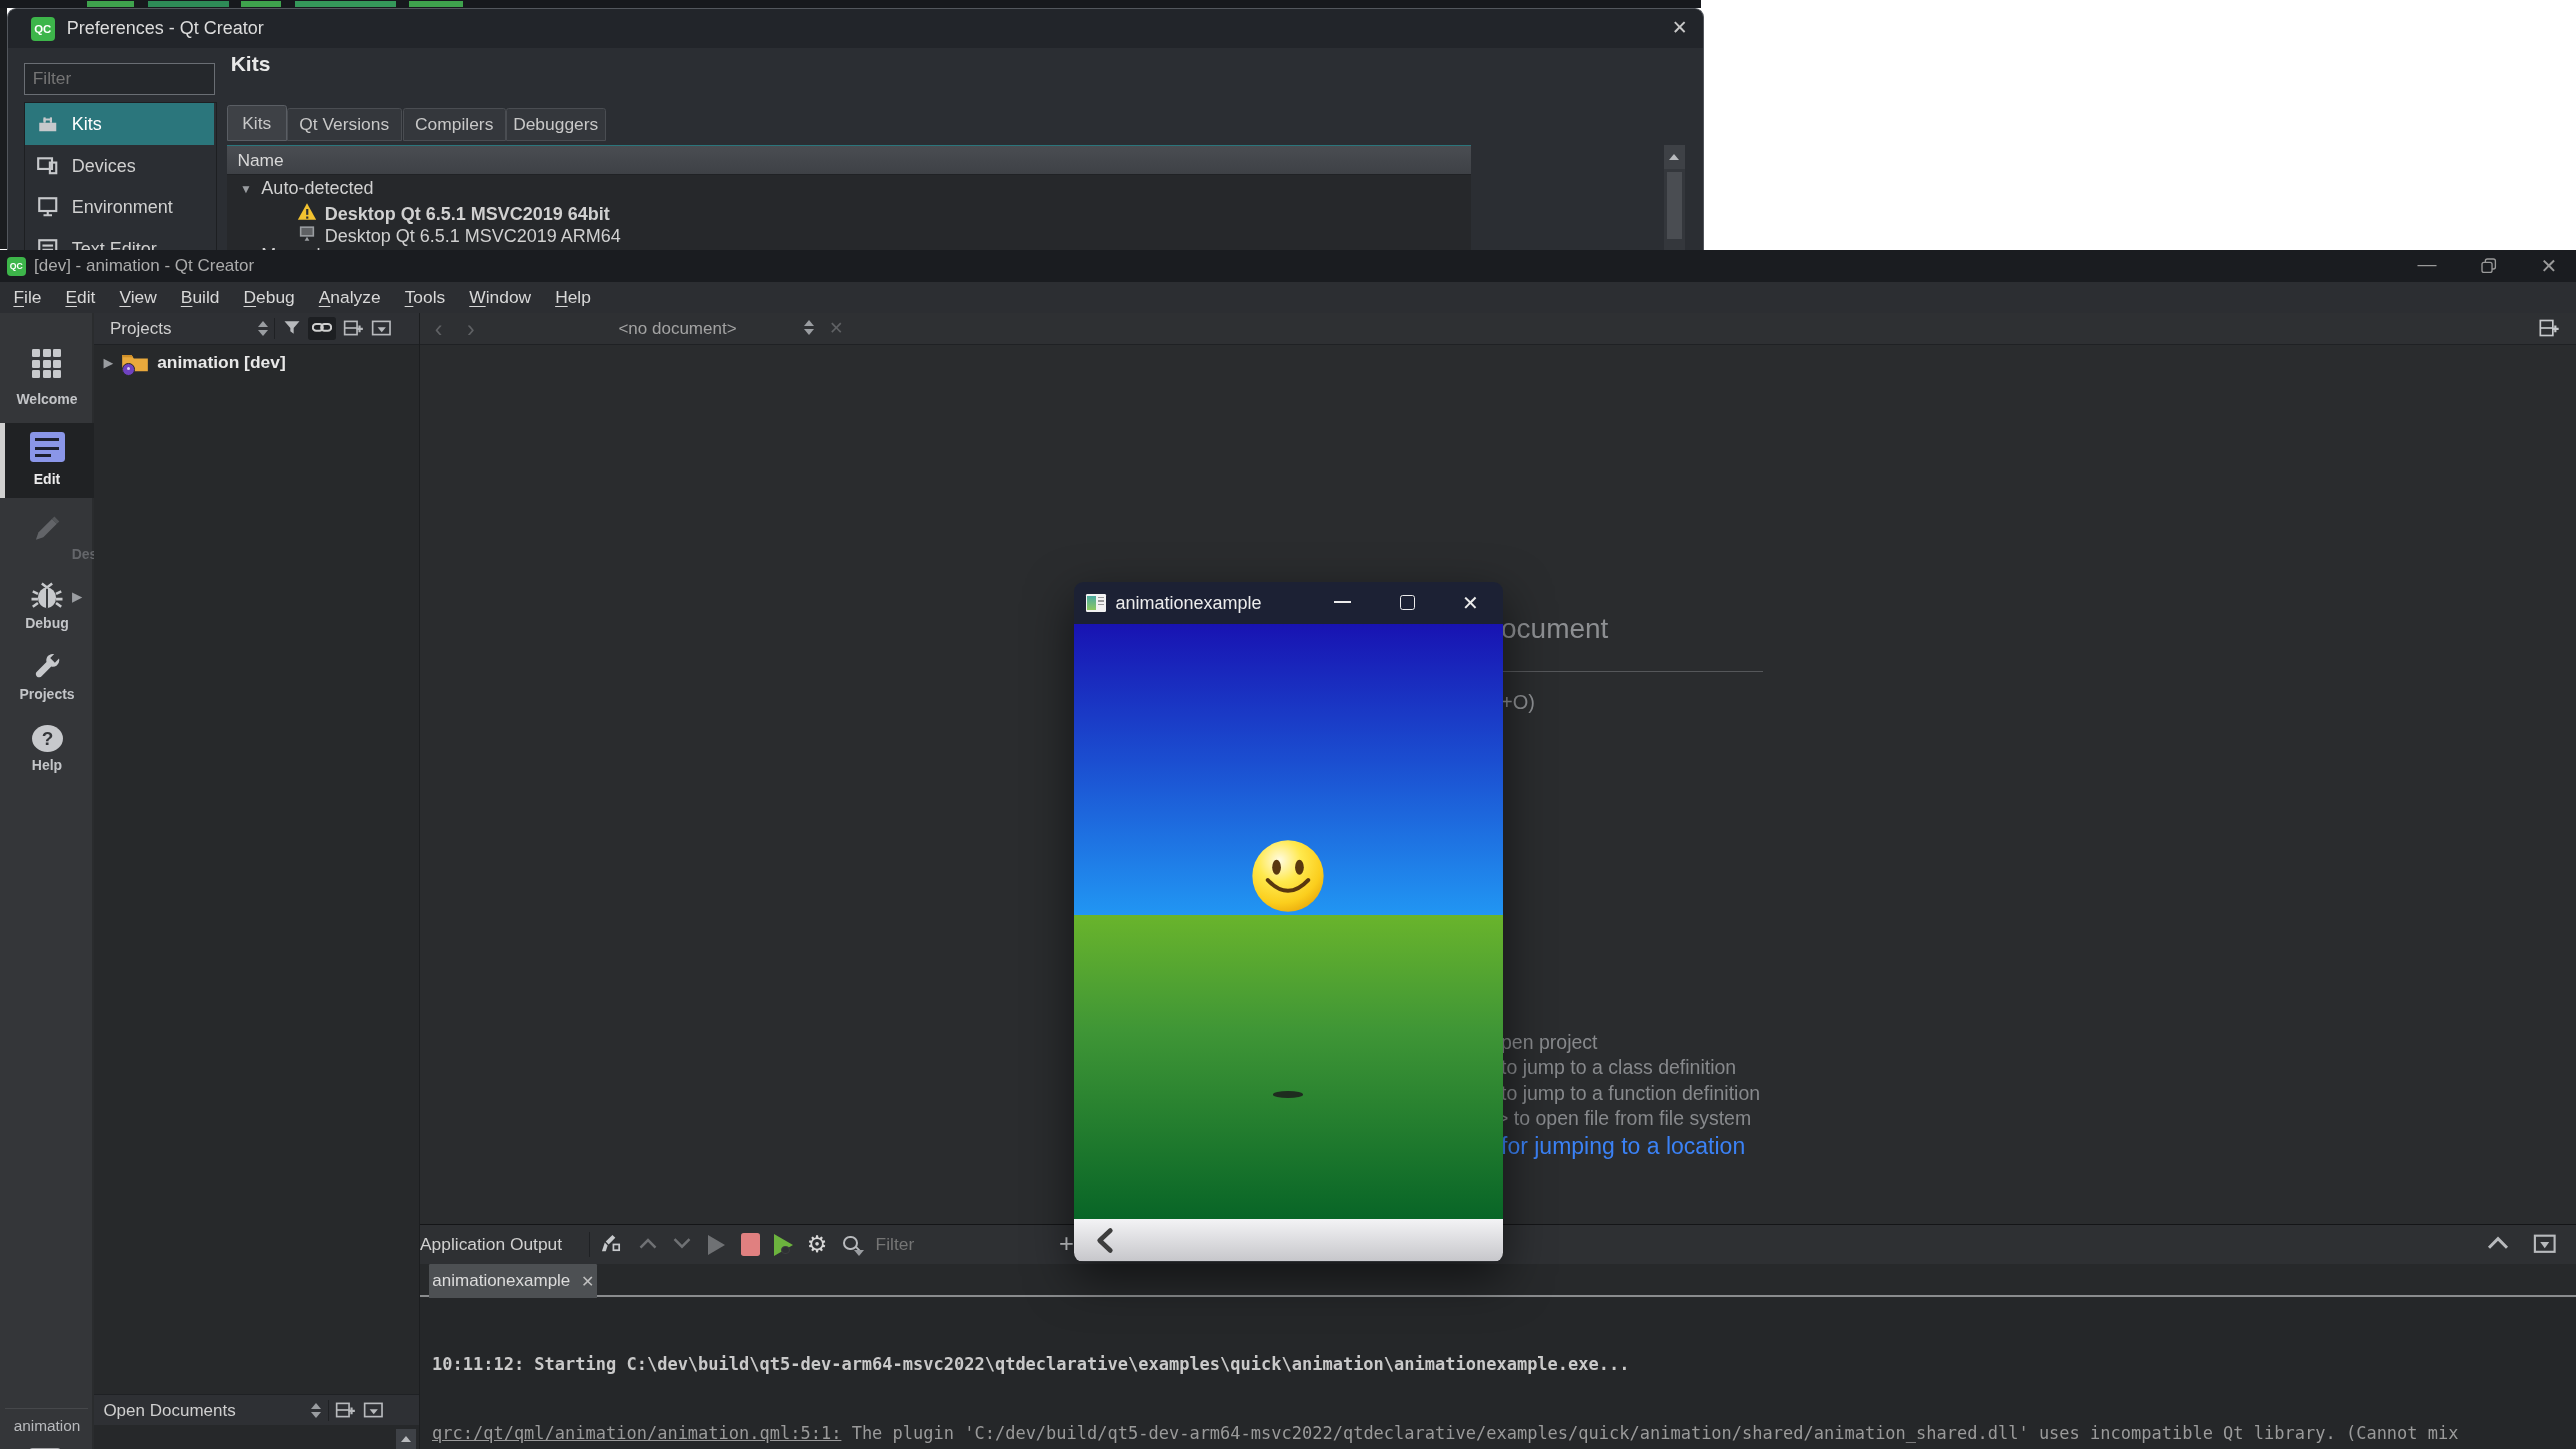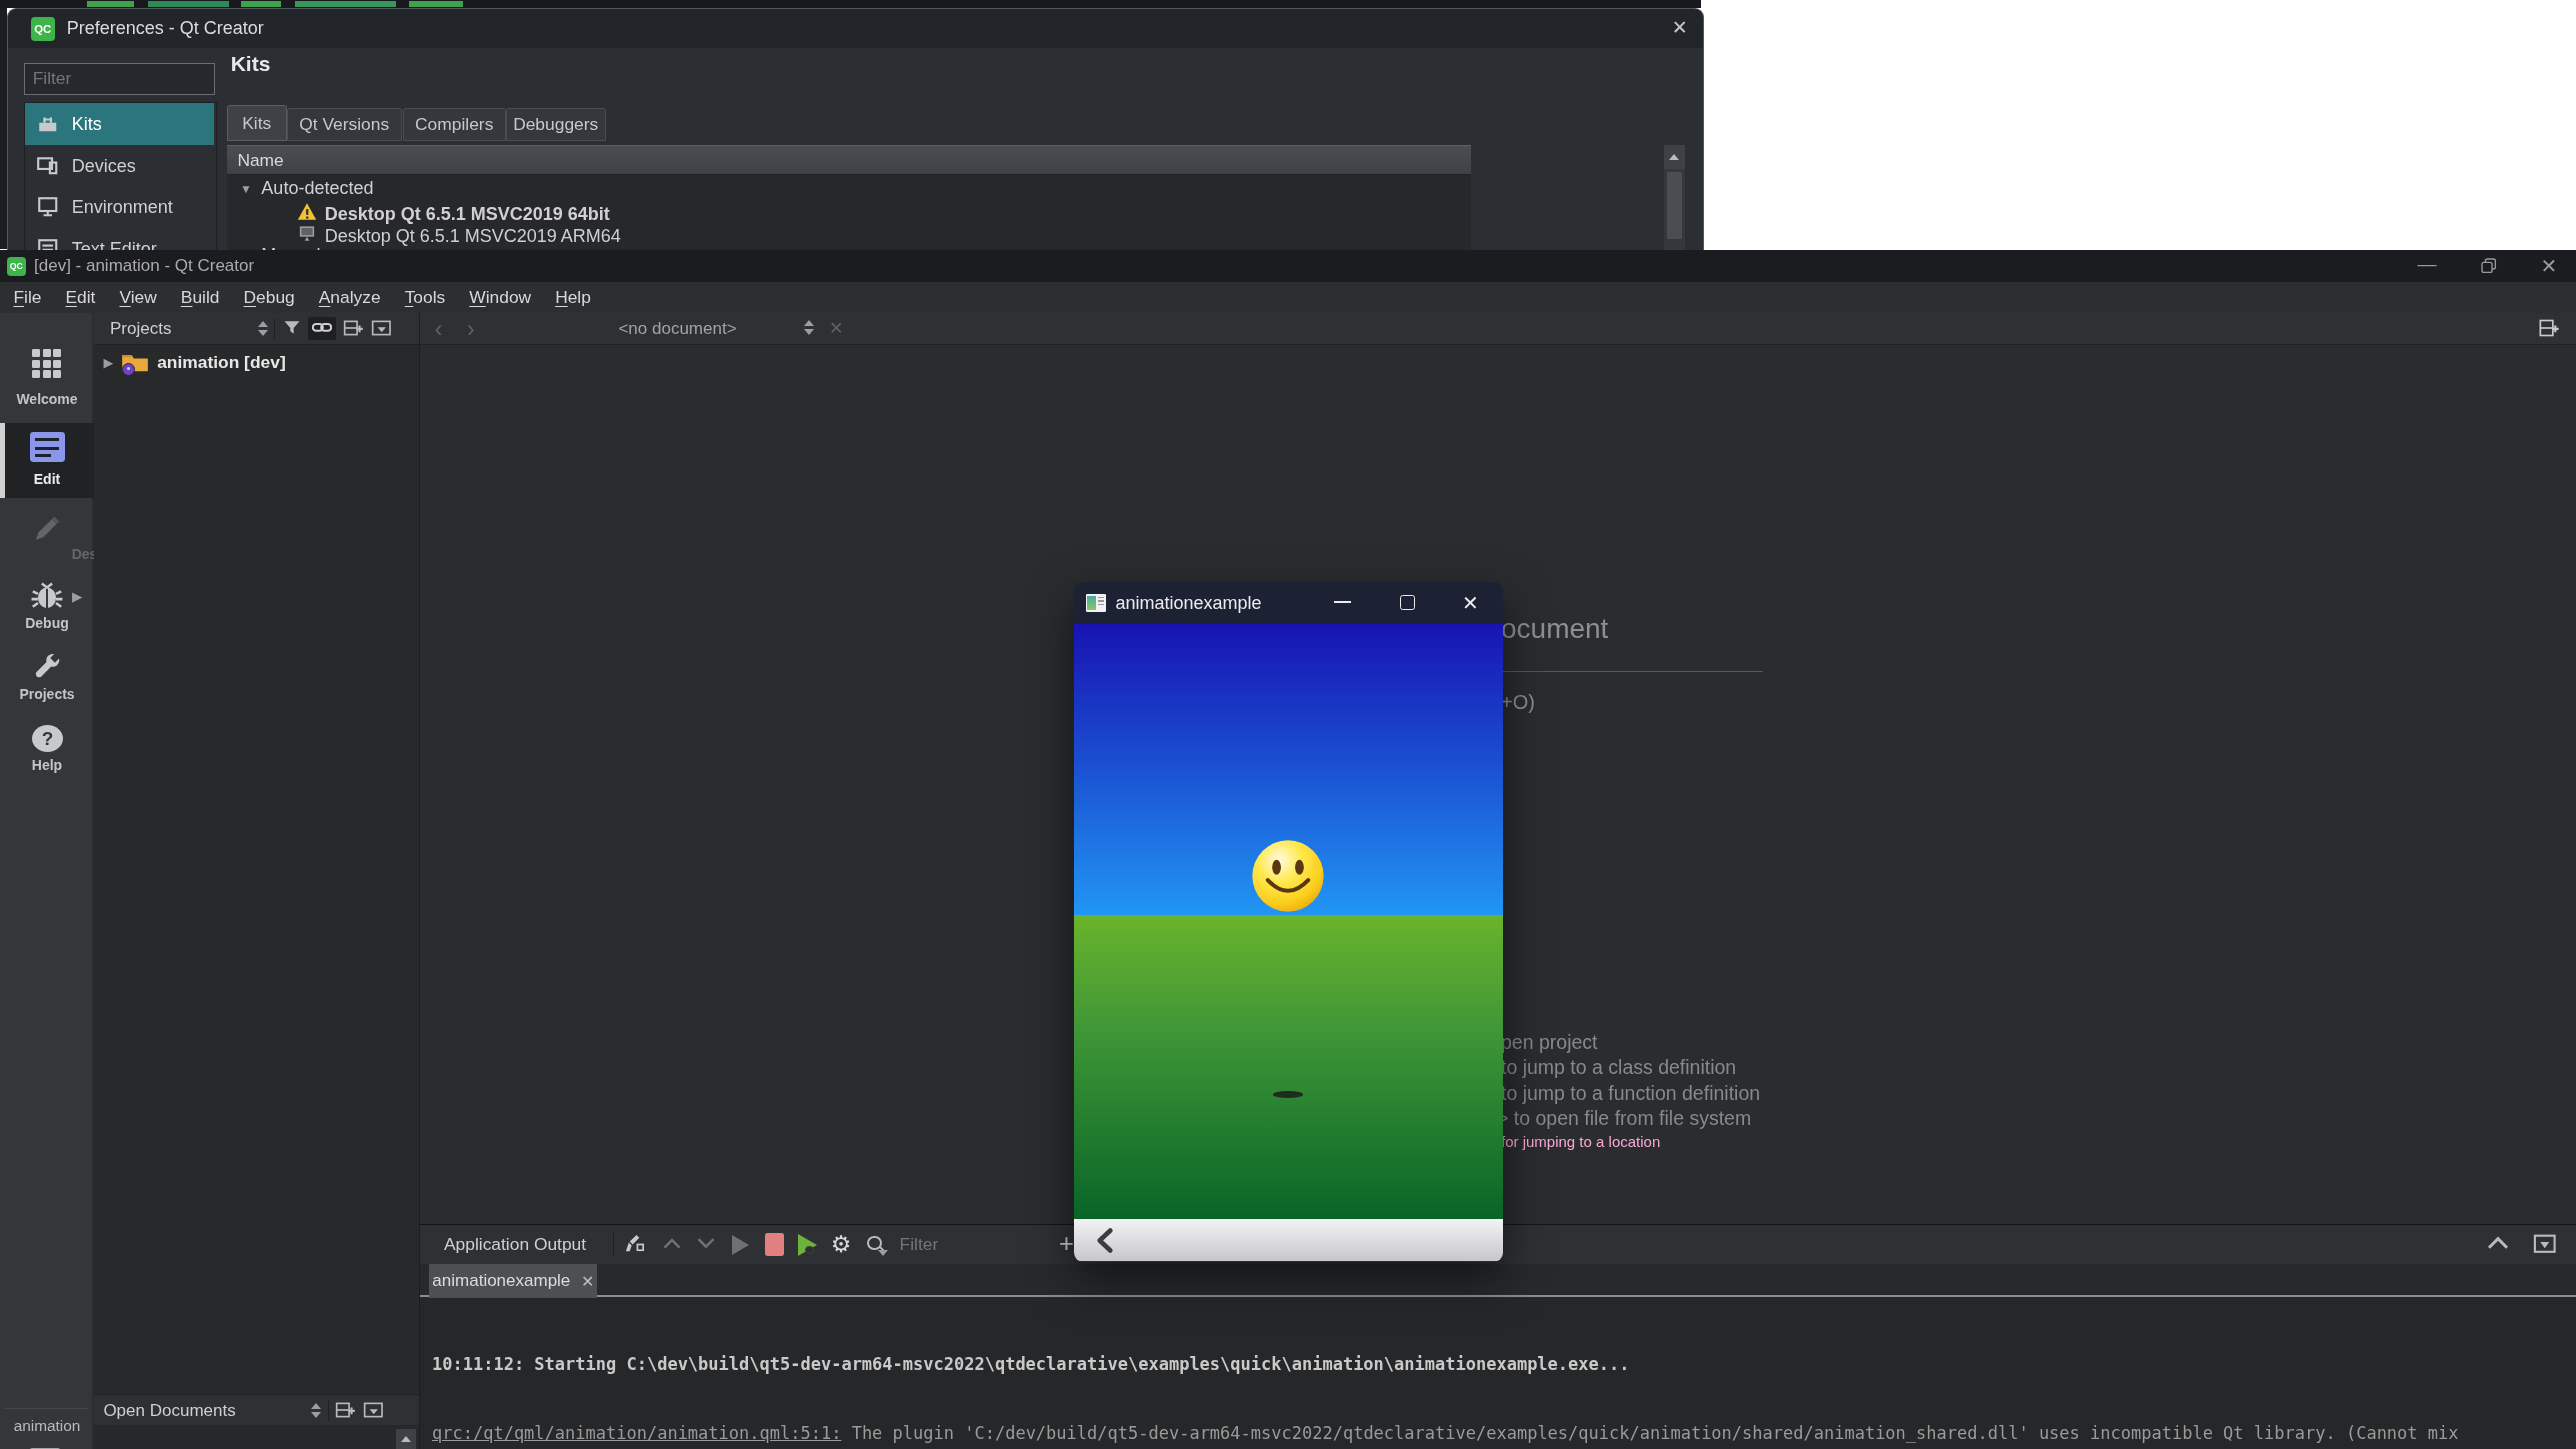--- a/index.html
+++ b/index.html
@@ -367,27 +367,27 @@
     </div>
 
     <div class="abs" style="left:420px;top:95px;right:0;height:879px;background:#2a2c2e;">
       <span class="abs" style="left:1081px;top:268px;color:#8d8f92;font-size:28px;">ocument</span>
       <div class="abs" style="left:1083px;top:326px;width:260px;height:0.7px;background:#55575a;"></div>
       <span class="abs" style="left:1081px;top:346px;color:#8d8f92;font-size:20px;">+O)</span>
       <span class="abs" style="left:1081px;top:686px;color:#87898c;font-size:19.5px;">pen project</span>
       <span class="abs" style="left:1081px;top:711px;color:#87898c;font-size:19.5px;">to jump to a class definition</span>
       <span class="abs" style="left:1081px;top:737px;color:#87898c;font-size:19.5px;">to jump to a function definition</span>
       <span class="abs" style="left:1077px;top:762px;color:#87898c;font-size:19.5px;">&gt; to open file from file system</span>
-      <span class="abs" style="left:1081px;top:788px;color:#f9a8d4;font-size:15px;">for jumping to a location</span>
+      <span class="abs" style="left:1081px;top:788px;color:#3b82f6;font-size:23px;">for jumping to a location</span>
     </div>
 
     <div class="abs" style="left:420px;top:974px;right:0;bottom:0;background:#252729;border-top:1.3px solid #141517;">
 
       <div class="abs row" style="left:0;top:0;right:0;height:39px;background:#2e3033;">
-        <span style="margin-left:24px;color:#d0d0d0;font-size:17.4px;width:169px;">Application Output</span>
+        <span style="margin-left:0;color:#d0d0d0;font-size:17.4px;width:169px;">Application Output</span>
         <span class="vsep" style="height:25.5px;"></span>
         <span style="margin-left:10.7px;">
           <svg width="23" height="23" viewBox="0 0 24 24" fill="#c7c9cc">
               <path d="M13 3l3 3-7 7-3-3z"></path>
               <path d="M5 11l3 3-2 6H2z"></path>
               <rect x="14" y="13" width="6" height="6" fill="none" stroke="#c7c9cc" stroke-width="1.8"></rect>
             </svg>
         </span>
         <span style="margin-left:14.8px;">
           <svg width="20" height="14.8" viewBox="0 0 24 16" fill="none" stroke="#6f7174" stroke-width="3">

